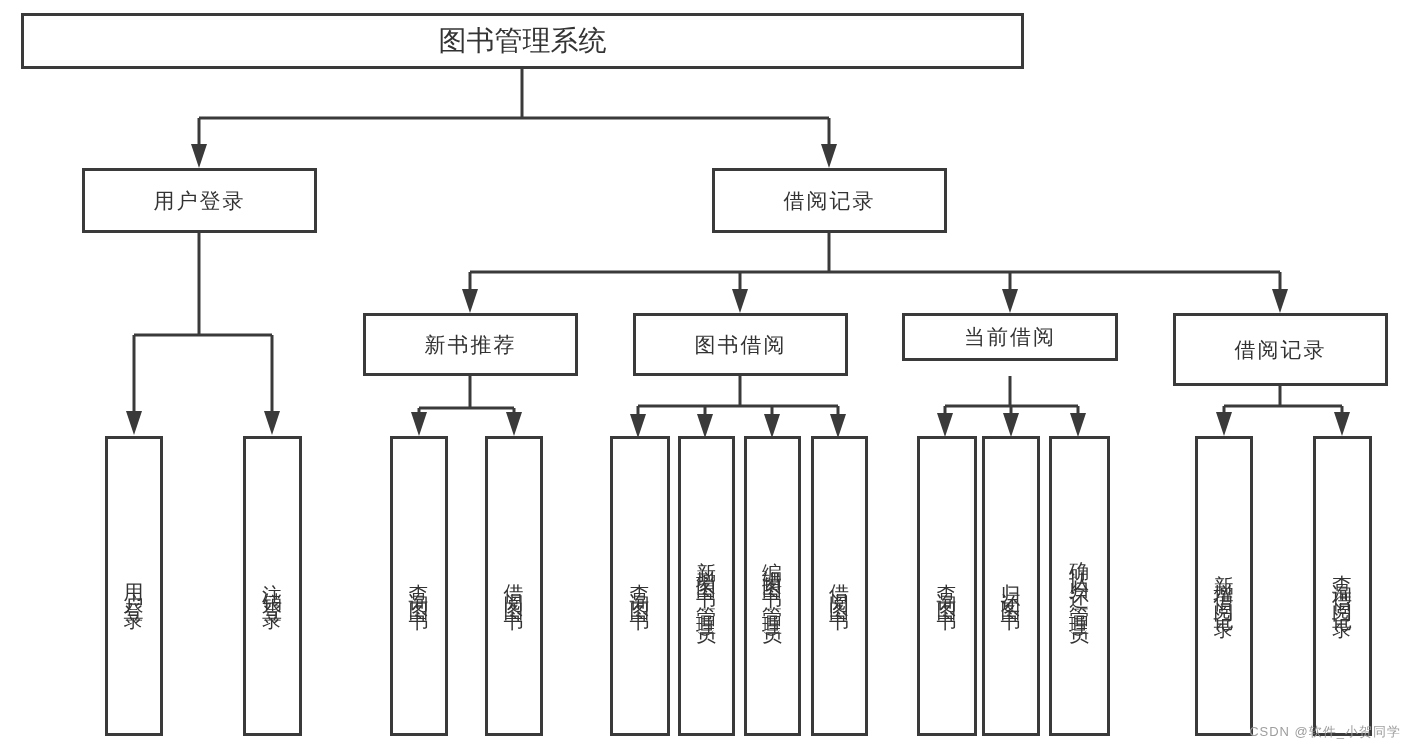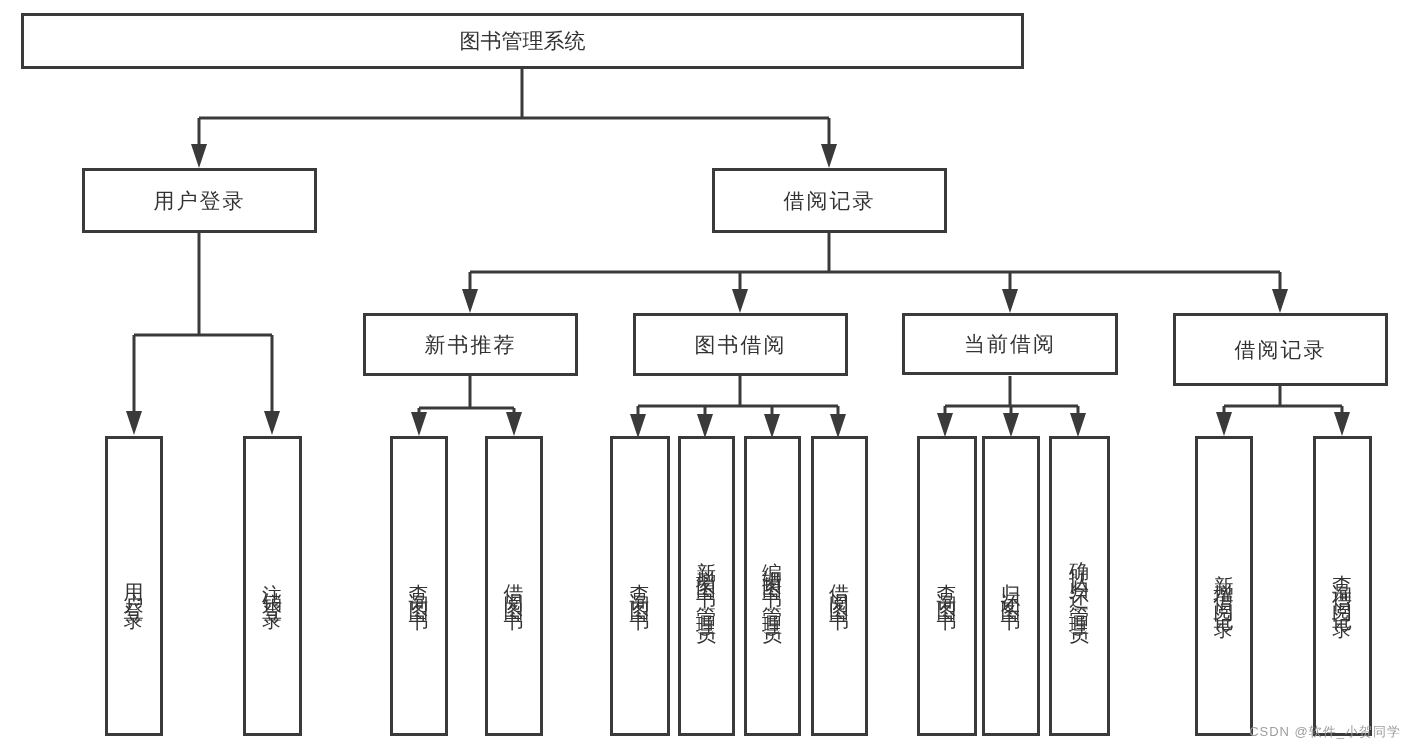--- a/index.html
+++ b/index.html
@@ -28,21 +28,21 @@
     position: absolute;
     box-sizing: border-box;
     background: #ffffff;
     border: 3px solid var(--line);
     display: flex;
     align-items: center;
     justify-content: center;
     color: var(--text);
   }
   .h  { font-size: 21px; letter-spacing: 2px; }
-  .root { font-size: 21px; text-align: right; }
+  .root { font-size: 28px; text-align: right; }
   .leaf span {
     writing-mode: vertical-rl;
     text-orientation: mixed;
     font-size: 20px;
     letter-spacing: 9px;
     line-height: 1;
   }
   .watermark {
     position: absolute;
     right: 4px;
@@ -135,21 +135,21 @@
   <div class="box h" style="left:712px;top:168px;width:235px;height:65px">
     <span>借阅记录</span>
   </div>
 
   <div class="box h" style="left:633px;top:313px;width:215px;height:63px">
     <span>图书借阅</span>
   </div>
   <div class="box h" style="left:363px;top:313px;width:215px;height:63px">
     <span>新书推荐</span>
   </div>
-  <div class="box h" style="left:902px;top:313px;width:216px;height:62px">
+  <div class="box h" style="left:902px;top:313px;width:216px;height:48px">
     <span>当前借阅</span>
   </div>
   <div class="box h" style="left:1173px;top:313px;width:215px;height:73px">
     <span>借阅记录</span>
   </div>
 
   <div class="box leaf" style="left:105px;top:436px;width:58px;height:300px">
     <span>用户登录</span>
   </div>
   <div class="box leaf" style="left:243px;top:436px;width:59px;height:300px">

